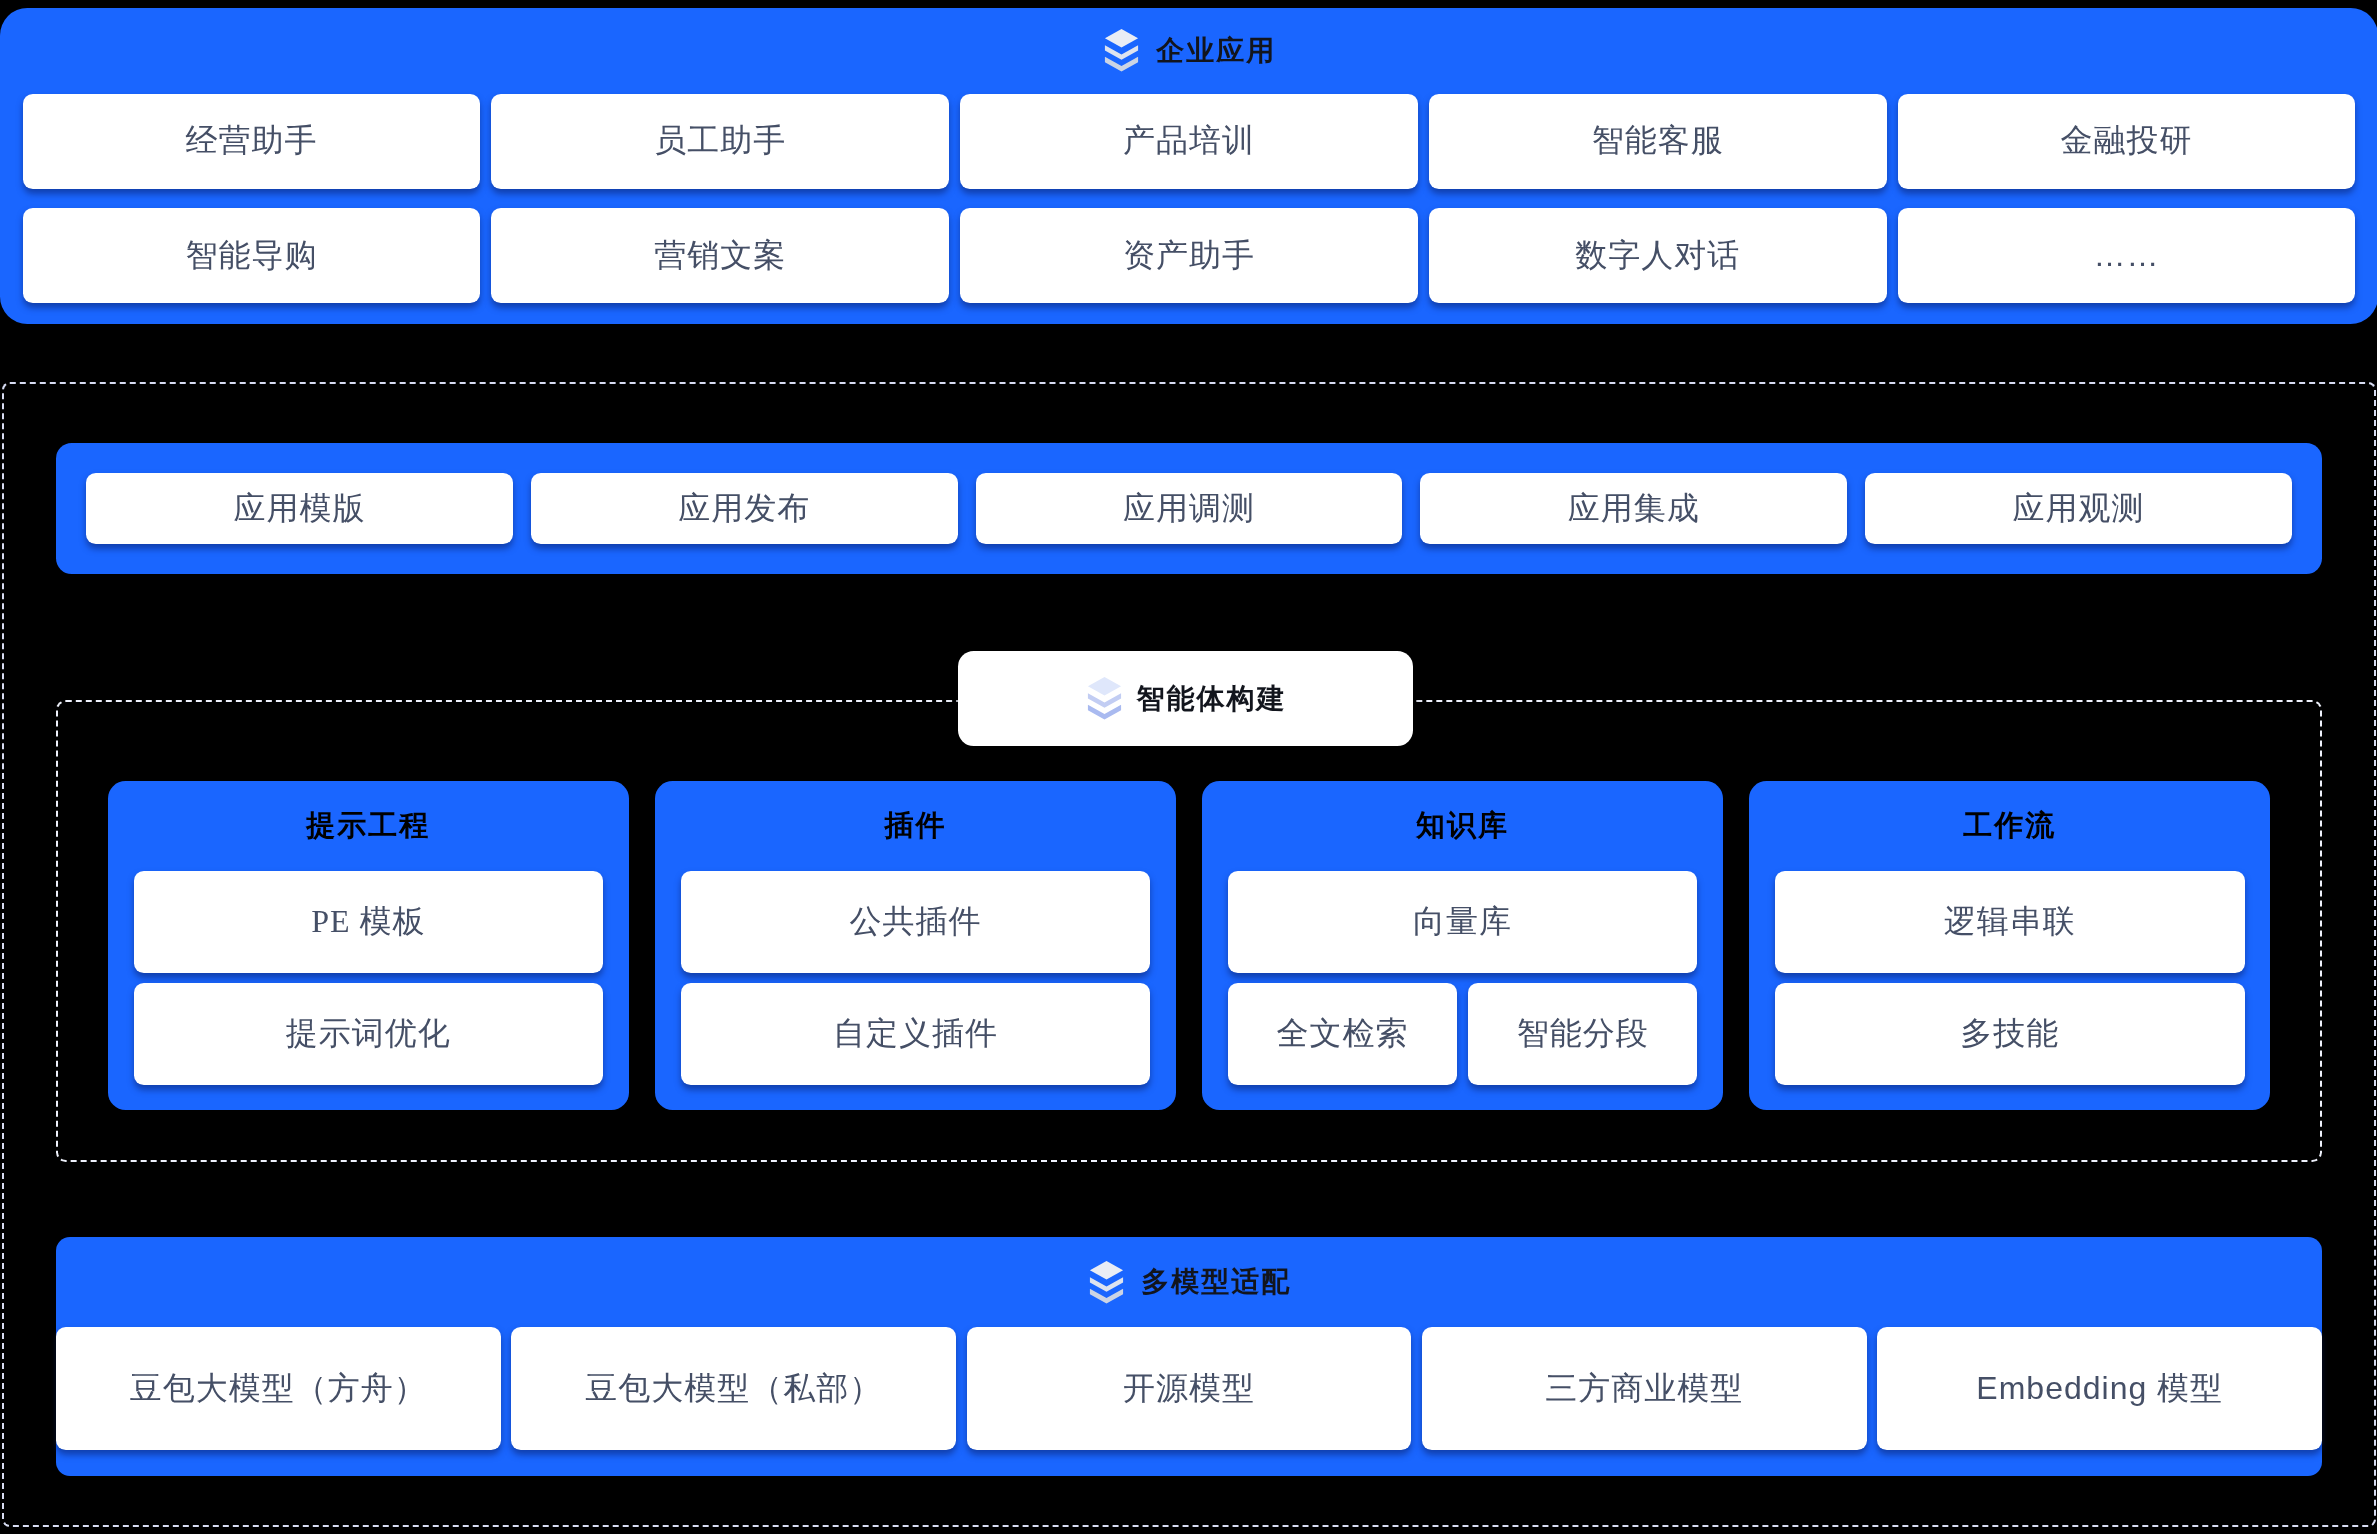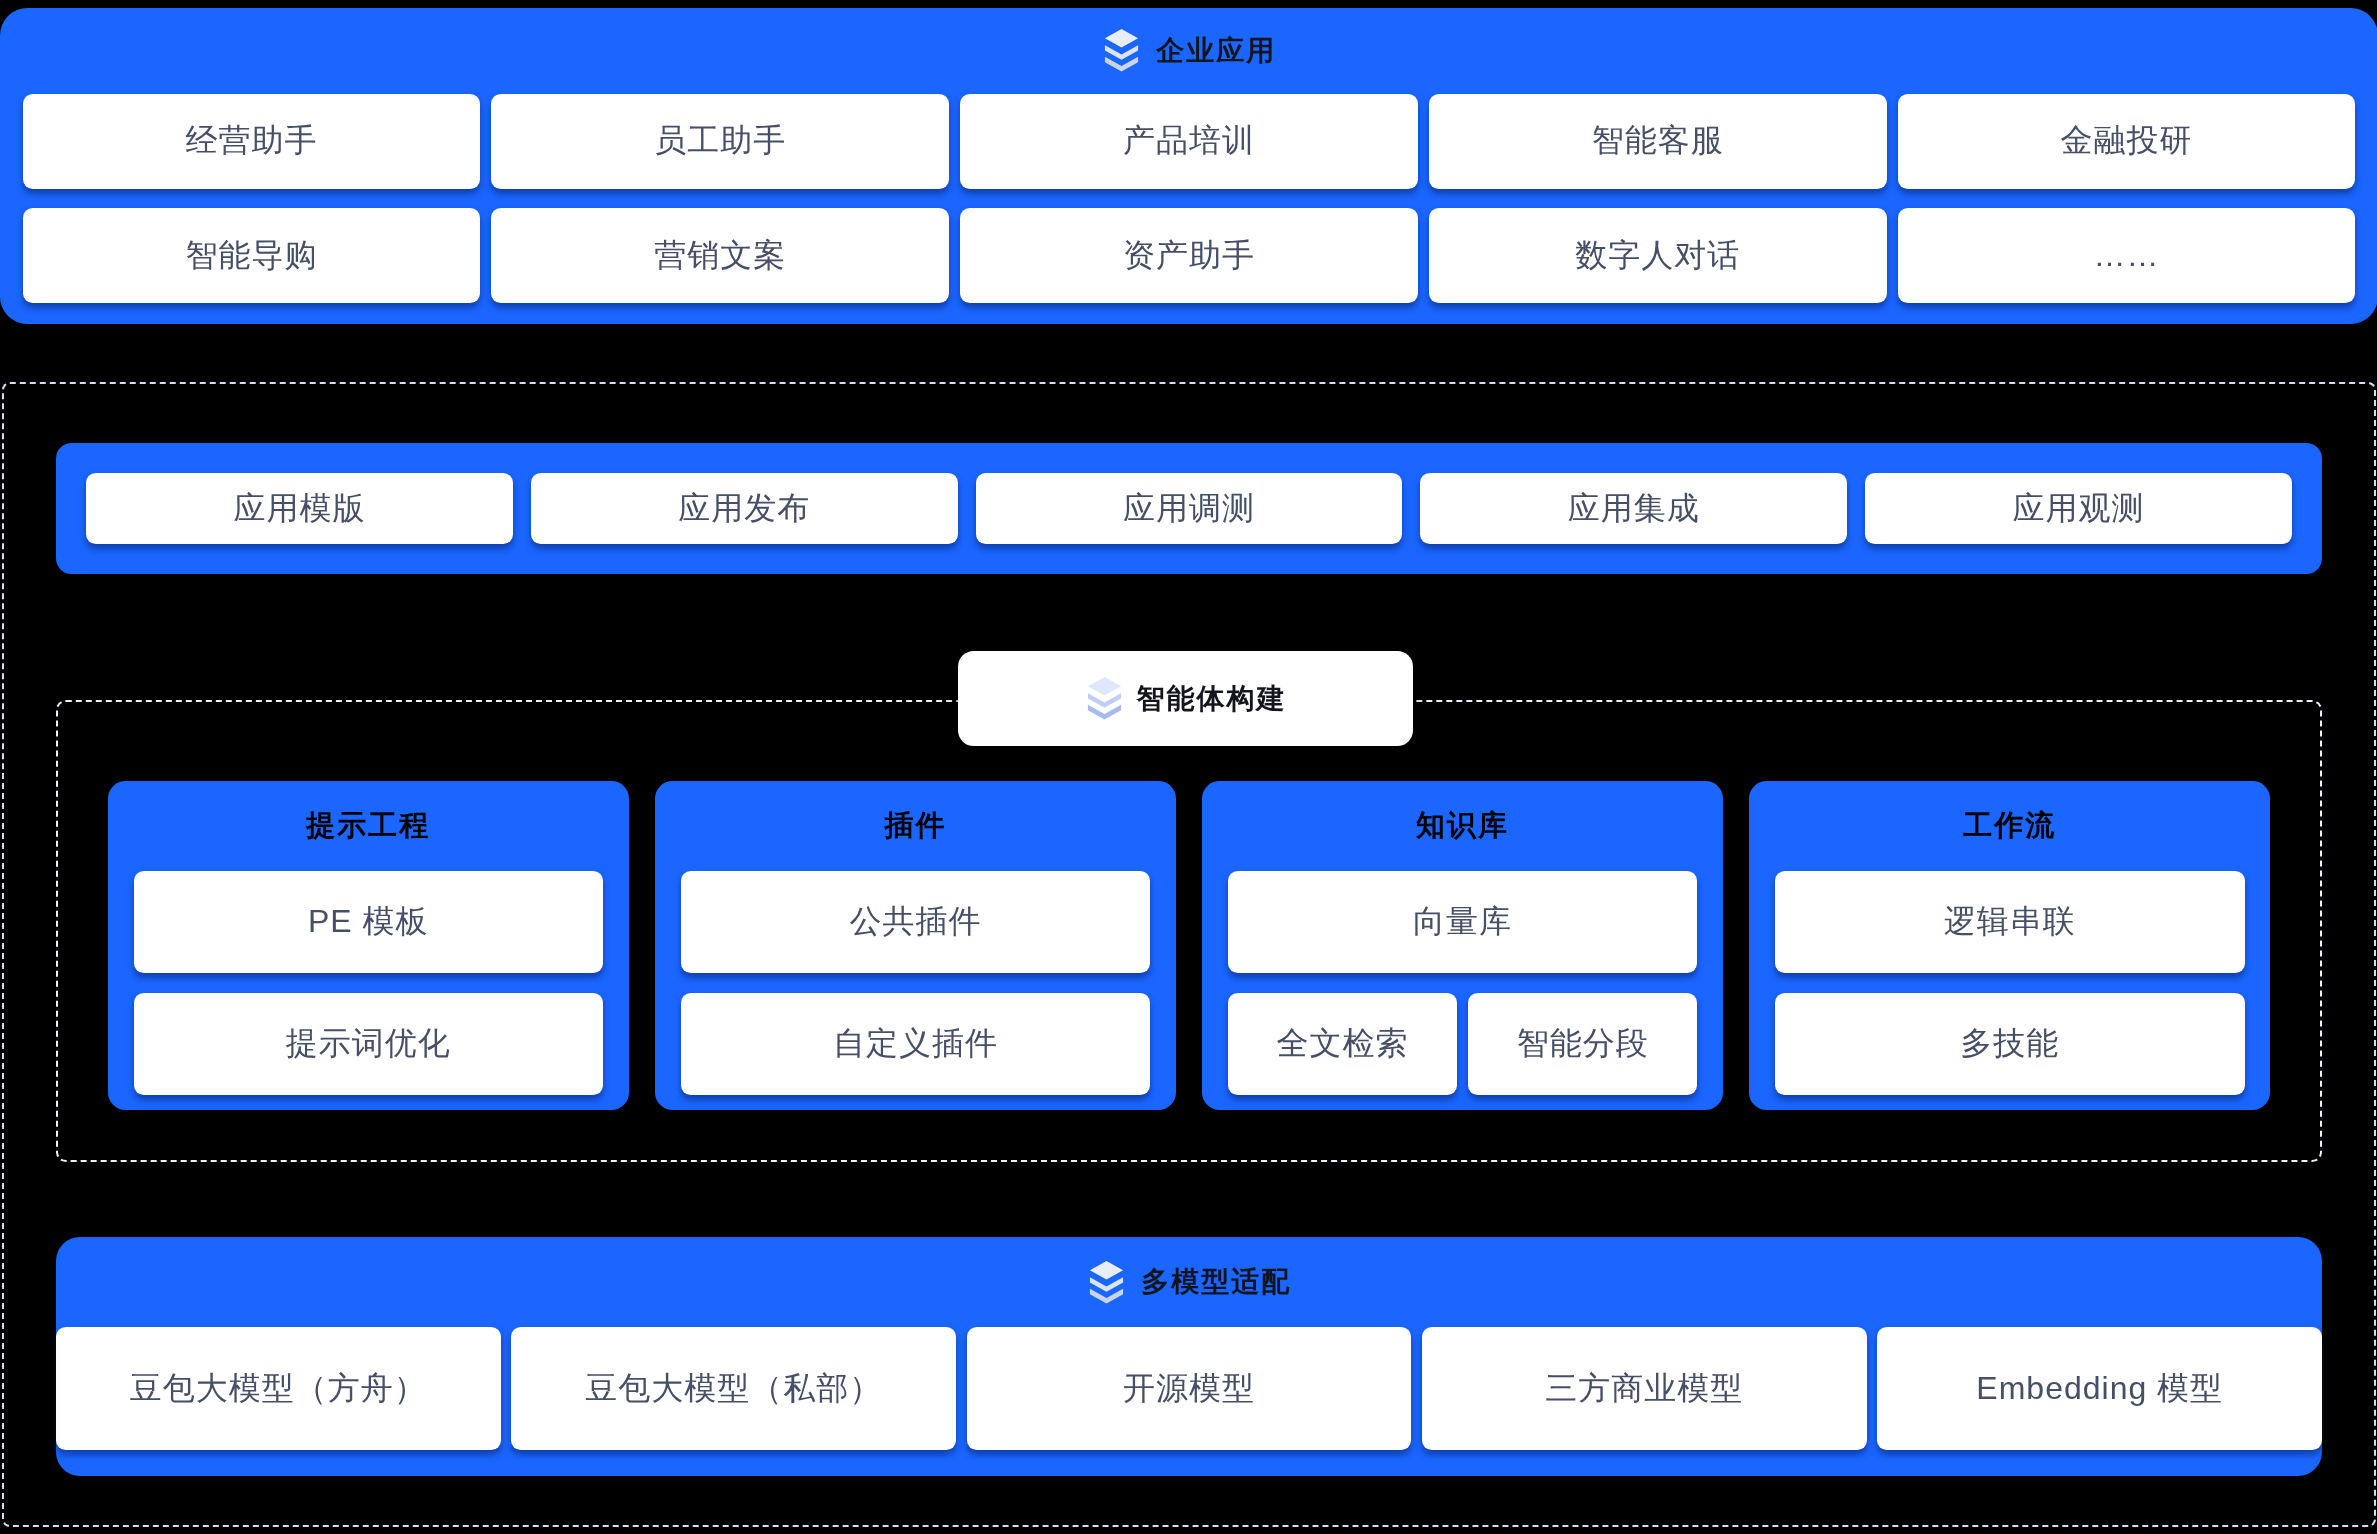--- a/index.html
+++ b/index.html
@@ -36,26 +36,26 @@
   
   .agent-title-box{position:absolute;left:958px;top:651px;width:455px;height:95px;background:#fff;
                    border-radius:15.7px;display:flex;align-items:center;justify-content:center;gap:13px;
                    z-index:3;box-shadow:0 4.9px 11.8px rgba(0,0,0,.55);}
   .inner-dash{position:absolute;left:56px;top:700px;width:2266px;height:462px;
               border:2.9px dashed #eef1fb;border-radius:9.8px;box-sizing:border-box;}
   .cards{position:absolute;left:108px;top:781px;width:2162px;display:flex;gap:26.5px;}
   .card{flex:1;height:329px;border-radius:17.6px;box-sizing:border-box;padding:0 25.5px;}
   .card-title{height:90px;display:flex;align-items:center;justify-content:center;
               font-size:29px;font-weight:700;color:#000000;letter-spacing:2px;}
-  .card .wbox{height:102px;margin-bottom:20px;}
+  .card .wbox{height:102px;margin-bottom:10px;font-family:Liberation Serif, serif;}
   .split{display:flex;gap:10.8px;}
   .split .wbox{flex:1;}
 
   
-  .models{position:absolute;left:56px;top:1237px;width:2266px;height:239px;border-radius:24px;
+  .models{position:absolute;left:56px;top:1237px;width:2266px;height:239px;border-radius:14px;
           box-sizing:border-box;padding:0 0;}
   .models-header{height:90px;display:flex;align-items:center;justify-content:center;gap:15.7px;}
   .models-row{display:flex;gap:10.8px;}
   .models-row .wbox{flex:1;height:123px;}
 </style>
 </head>
 <body>
 
 <div class="page">
 

